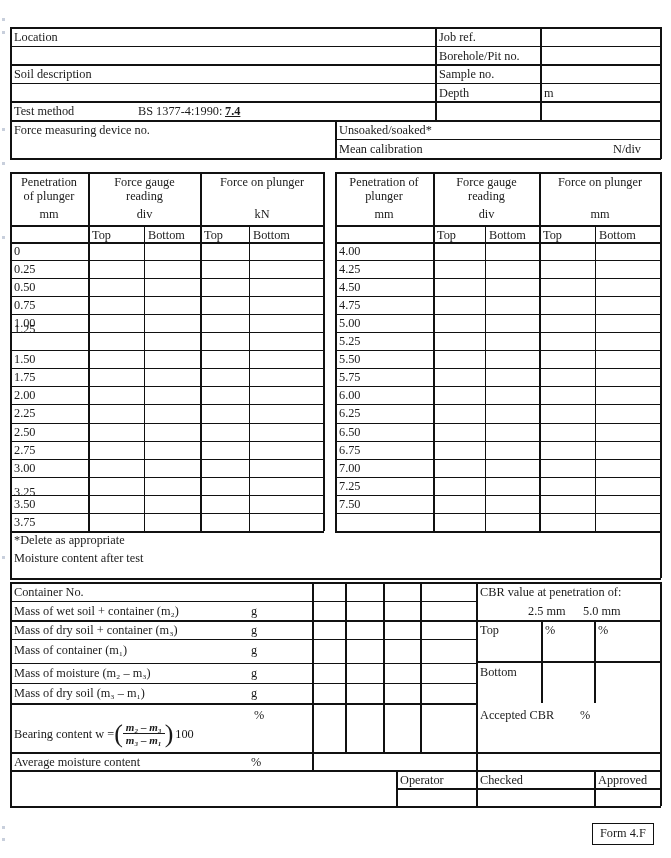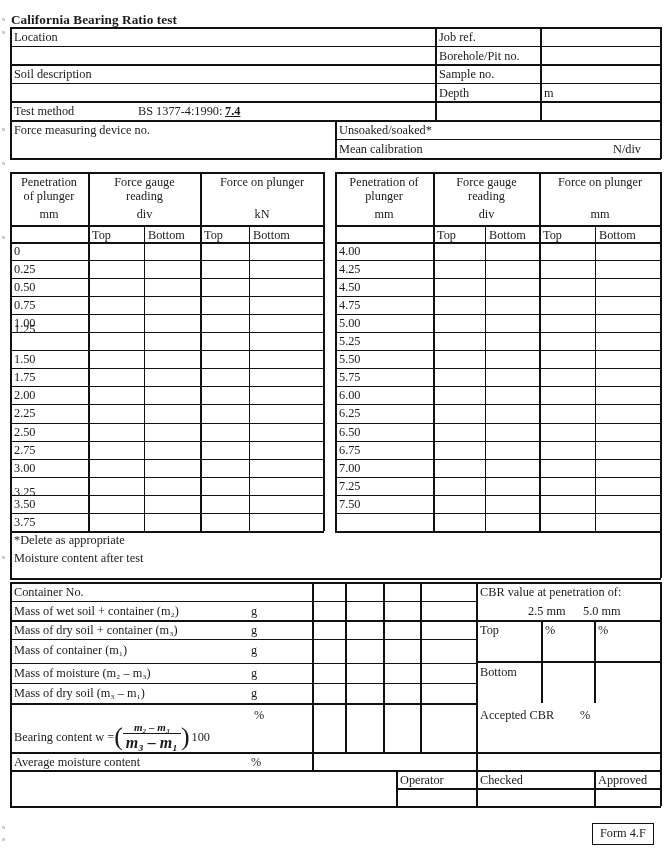--- a/index.html
+++ b/index.html
@@ -69,21 +69,21 @@
     font-weight: bold;
   }
   .frac {
     display: inline-block;
     vertical-align: middle;
     text-align: center;
     position: relative;
     top: -1px;
   }
   .frac .num { display: block; padding: 0 3px 0 3px; font-size: 11px; }
-  .frac .den { display: block; padding: 0 3px 0 3px; font-size: 16px; border-top: 1.1px solid #1a1a1a; text-align: center; }
+  .frac .den { display: block; padding: 0 3px 0 3px; font-size: 11px; border-top: 1.1px solid #1a1a1a; text-align: center; }
   .paren {
     display: inline-block;
     font-size: 26px;
     line-height: 10px;
     vertical-align: middle;
     font-weight: 300;
     position: relative;
     top: -1px;
   }
   .formula {
@@ -101,21 +101,20 @@
 
   <div class="edge-mark" style="top:18px;"></div>
   <div class="edge-mark" style="top:31px;"></div>
   <div class="edge-mark" style="top:128px;"></div>
   <div class="edge-mark" style="top:162px;"></div>
   <div class="edge-mark" style="top:236px;"></div>
   <div class="edge-mark" style="top:556px;"></div>
   <div class="edge-mark" style="top:826px;"></div>
   <div class="edge-mark" style="top:838px;"></div>
 
-  <div class="title" style="left:11px; top:12px;">California Bearing Ratio test</div>
 
   <div class="h thick" style="left:10px; top:27px;  width:651px;"></div>
   <div class="h" style="left:10px; top:46px;  width:651px;"></div>
   <div class="h thick" style="left:10px; top:64px;  width:651px;"></div>
   <div class="h" style="left:10px; top:83px;  width:651px;"></div>
   <div class="h thick" style="left:10px; top:101px; width:651px;"></div>
   <div class="h thick" style="left:10px; top:120px; width:651px;"></div>
   <div class="h" style="left:335px; top:139px; width:326px;"></div>
   <div class="h thick" style="left:10px; top:158px; width:651px;"></div>
 

